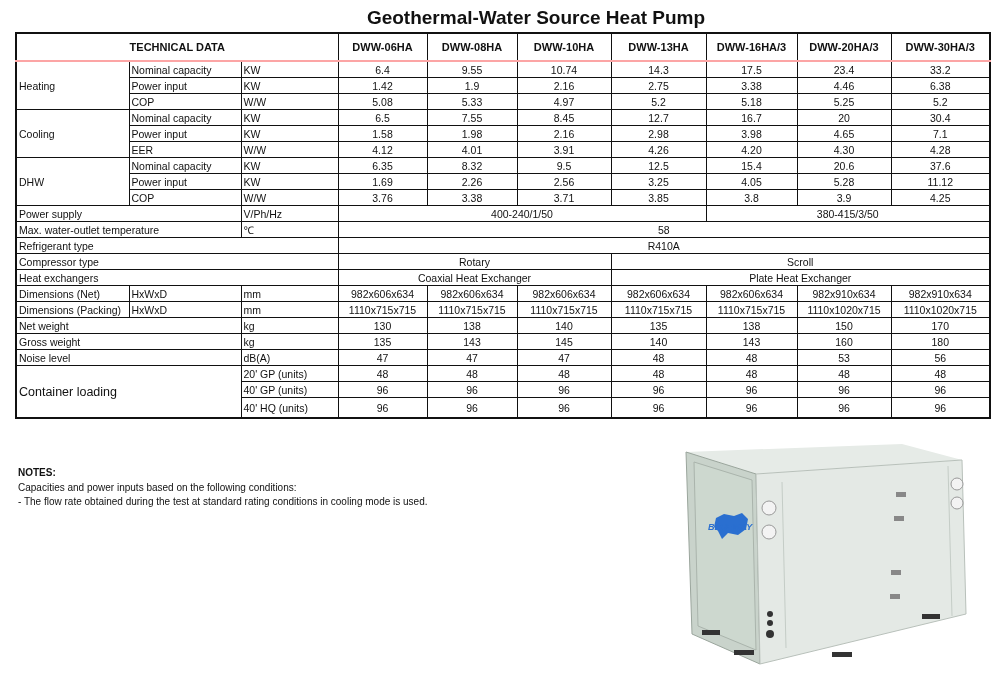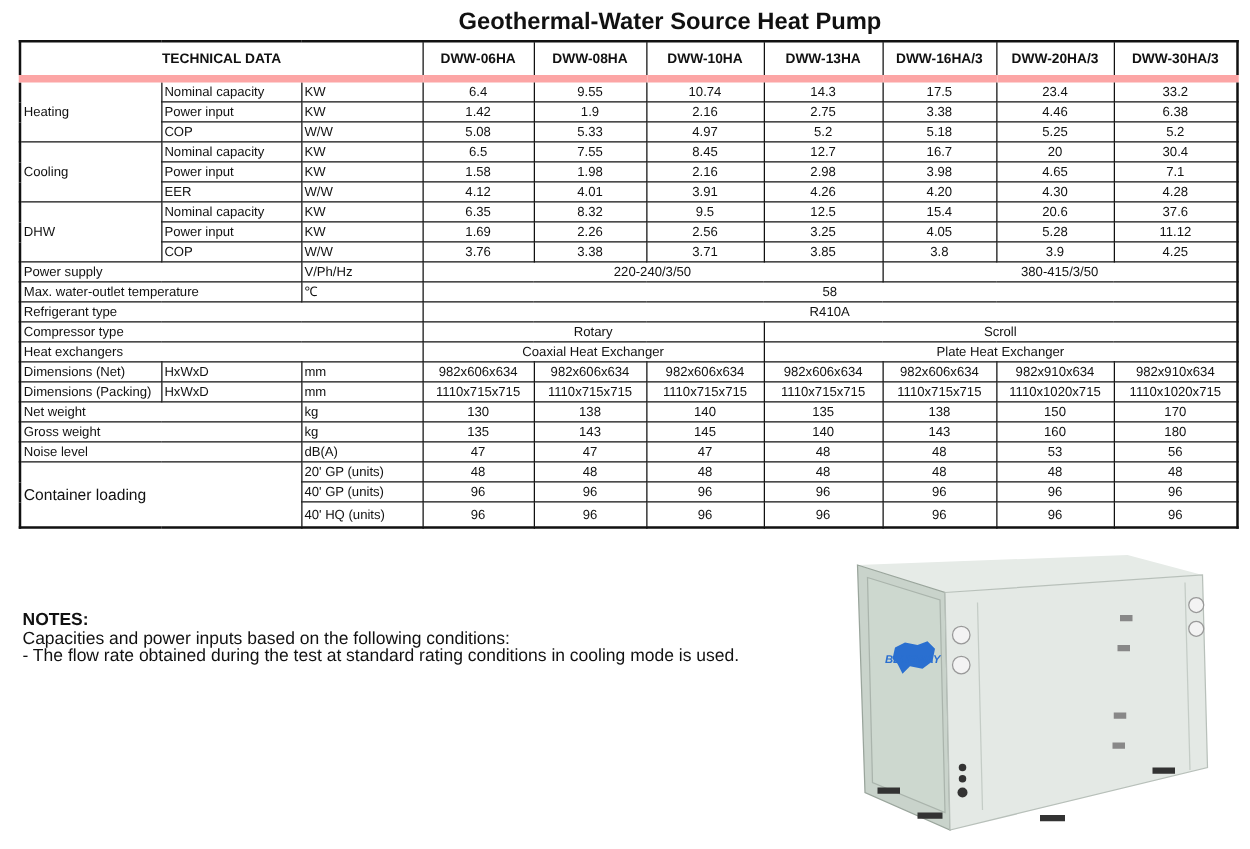--- a/index.html
+++ b/index.html
@@ -1,24 +1,24 @@
 <!DOCTYPE html>
 <html><head>
 <meta charset="utf-8">
 <style>
   html, body { margin:0; padding:0; background:#fff; }
   body { width:1000px; height:679px; position:relative; overflow:hidden; font-family:"Liberation Sans", sans-serif; color:#111; }
   .title { position:absolute; left:0; width:1000px; top:7px; text-align:center; font-weight:bold; font-size:19px;padding-left:36px; }
   table.spec { position:absolute; left:15px; top:32px; width:974px; border-collapse:collapse; border:2px solid #111; table-layout:fixed; font-size:10.5px; }
   table.spec td { border:1px solid #111; padding:0 2px; height:15px; line-height:14px; white-space:nowrap; overflow:hidden; }
-  table.spec tr.hdr td { height:26px; font-weight:bold; font-size:11px; text-align:center; border-bottom:6px solid #fca5a5; }
+  table.spec tr.hdr td { height:26px; font-weight:bold; font-size:11px; text-align:center; border-bottom:2px solid #fca5a5; }
   td.c { text-align:center; }
   td.tall { height:19px !important; }
   .grp-end td { border-bottom:2px solid #111; }
-  .notes { position:absolute; left:18px; top:488px; font-size:14px; line-height:14.5px; }
+  .notes { position:absolute; left:18px; top:466px; font-size:10px; line-height:14.5px; }
   .notes .h { font-weight:bold; }
   .photo { position:absolute; left:672px; top:438px; width:318px; height:234px; }
 </style>
 </head>
 <body>
 
 <div class="title">Geothermal-Water Source Heat Pump</div>
 
 <table class="spec">
   <colgroup>
@@ -142,21 +142,21 @@
         <td class="c">3.38</td>
         <td class="c">3.71</td>
         <td class="c">3.85</td>
         <td class="c">3.8</td>
         <td class="c">3.9</td>
         <td class="c">4.25</td>
       </tr>
       <tr>
         <td colspan="2">Power supply</td>
         <td>V/Ph/Hz</td>
-        <td colspan="4" class="c">220-240/3/50</td>
+        <td colspan="4" class="c">400-240/1/50</td>
         <td colspan="3" class="c">380-415/3/50</td>
       </tr>
       <tr>
         <td colspan="2">Max. water-outlet temperature</td>
         <td>℃</td>
         <td colspan="7" class="c">58</td>
       </tr>
       <tr>
         <td colspan="3">Refrigerant type</td>
         <td colspan="7" class="c">R410A</td>

